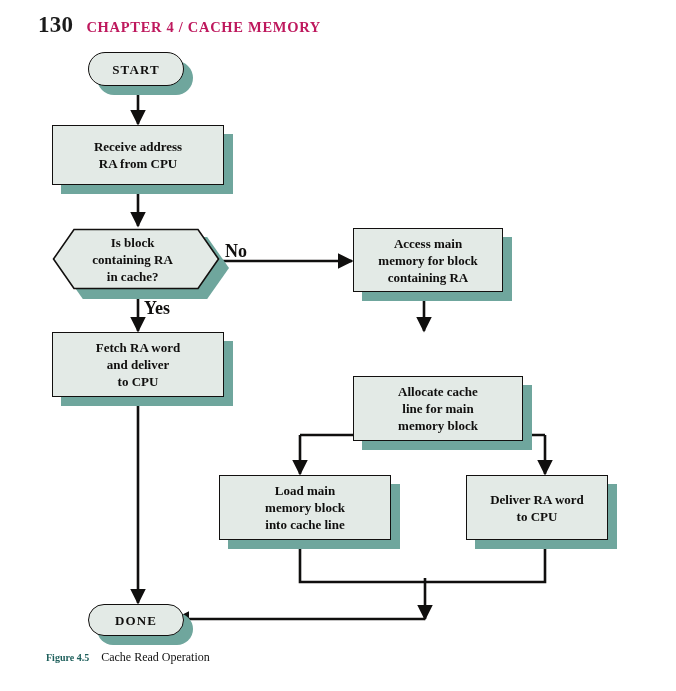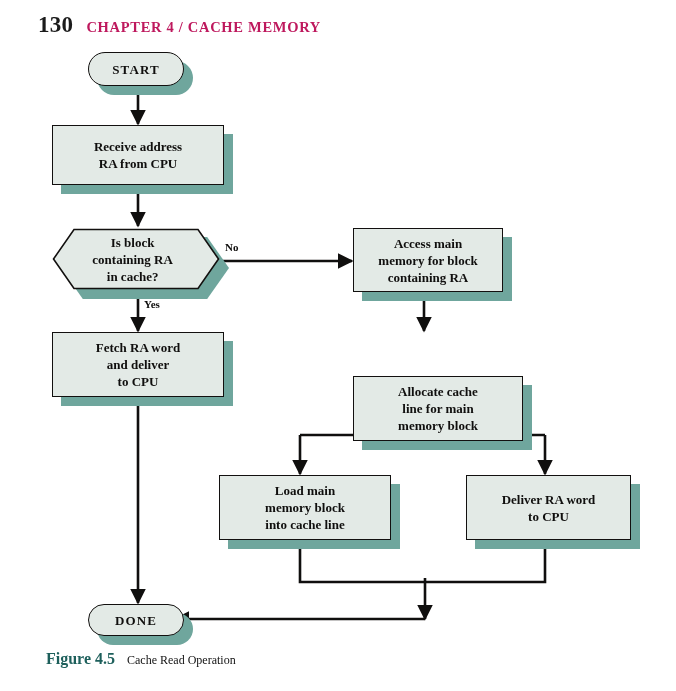--- a/index.html
+++ b/index.html
@@ -44,21 +44,21 @@
   #figure-caption {
     position: absolute;
     left: 46px;
     top: 650px;
     display: flex;
     align-items: baseline;
     gap: 12px;
     white-space: nowrap;
   }
   #figure-caption .fig-label {
-    font-size: 16px;
+    font-size: 10px;
     font-weight: bold;
     color: #1d5f5b;
   }
   #figure-caption .fig-text {
     font-size: 12px;
     color: #111111;
   }
 
   
   #flowchart {
@@ -149,21 +149,21 @@
     position: absolute;
     left: 24%;
     top: 50%;
     transform: translateY(-50%);
   }
 
   
   .edge-label {
     position: absolute;
     font-weight: bold;
-    font-size: 11px;
+    font-size: 18px;
     color: #100f0e;
     white-space: nowrap;
   }
 </style>
 </head>
 <body>
 
 <div id="page-header">
   <span class="page-num">130</span>
   <span class="chapter-title">CHAPTER 4 / CACHE MEMORY</span>
@@ -264,21 +264,21 @@
 
   <div class="node process" style="left:219px; top:475px; width:172px; height:65px;">
     <div class="shadow"></div>
     <div class="face">
       <span class="label">Load main
 memory block
 into cache line</span>
     </div>
   </div>
 
-  <div class="node process" style="left:466px; top:475px; width:165px; height:65px;">
+  <div class="node process" style="left:466px; top:475px; width:142px; height:65px;">
     <div class="shadow"></div>
     <div class="face">
       <span class="label">Deliver RA word
 to CPU</span>
     </div>
   </div>
 
   <div class="node terminal" style="left:88px; top:604px; width:96px; height:32px;">
     <div class="shadow"></div>
     <div class="face">

